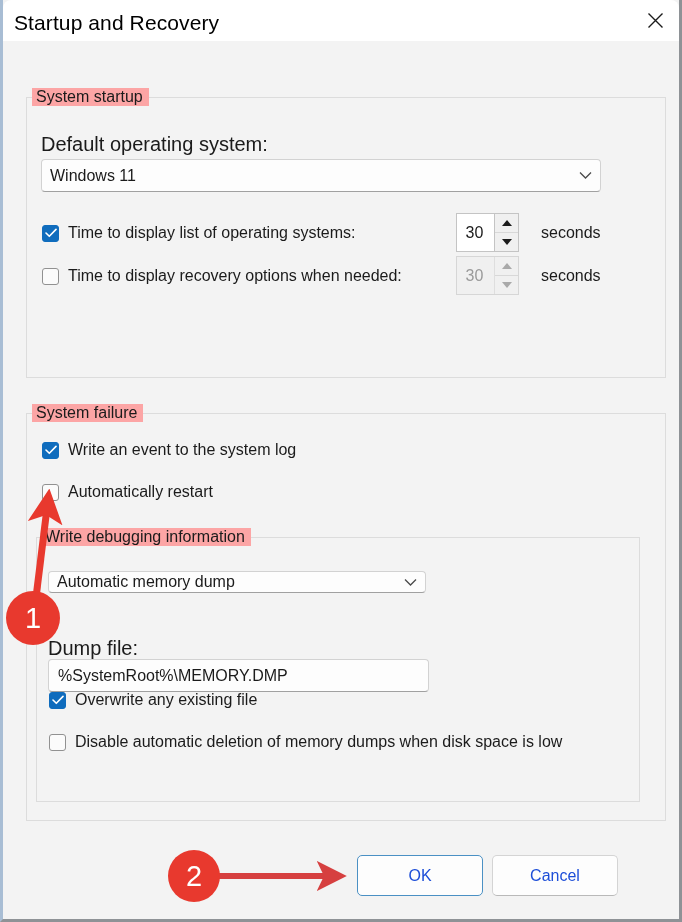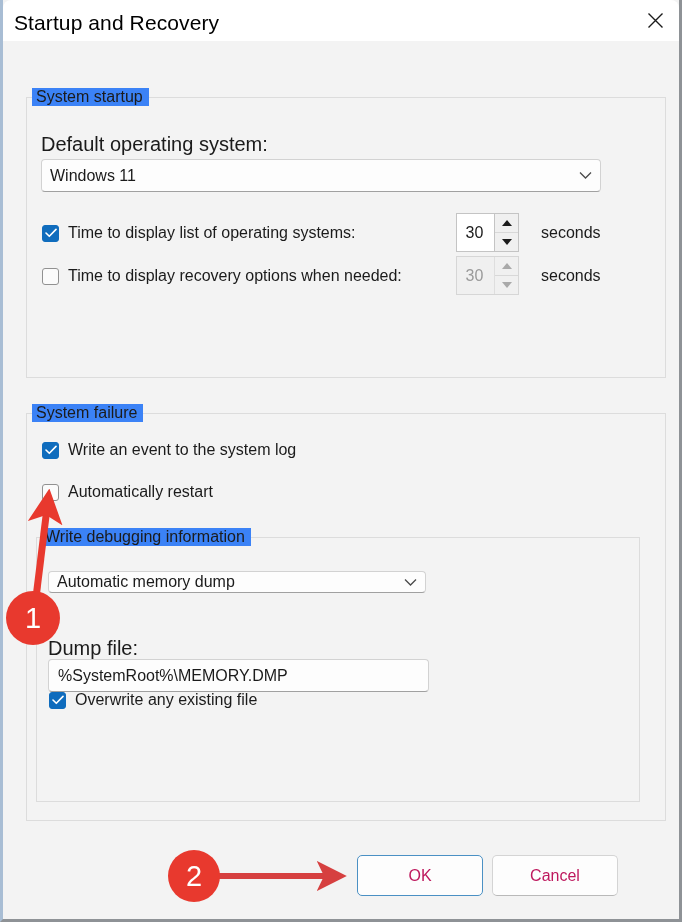--- a/index.html
+++ b/index.html
@@ -69,21 +69,21 @@
 
   
   .groupbox {
     position: absolute;
     box-sizing: border-box;
     border: 1px solid #dcdcdc;
     background: transparent;
   }
   .group-label {
     position: absolute;
-    background: #3b82f6;
+    background: #fca5a5;
     font-size: 16px;
     color: #1b1b1b;
     padding: 0 6px 0 4px;
     white-space: nowrap;
     line-height: 18px;
   }
 
   
   .field-label {
     position: absolute;
@@ -232,21 +232,21 @@
     box-sizing: border-box;
     height: 41px;
     border-radius: 5px;
     background: #fdfdfd;
     border: 1px solid #d4d4d4;
     border-bottom-color: #b9b9b9;
     display: flex;
     align-items: center;
     justify-content: center;
     font-size: 16px;
-    color: #be185d;
+    color: #1d4ed8;
     cursor: default;
   }
   .btn.focused {
     border: 1.5px solid #4a90c4;
   }
 
   
   .anno-circle {
     position: absolute;
     border-radius: 50%;
@@ -377,20 +377,26 @@
 
     <div class="cbrow" style="left:46px; top:650px;">
       <span class="cbox checked">
         <svg width="12" height="10" viewBox="0 0 12 10">
           <path d="M1 5 L4.3 8.3 L11 1.4" stroke="#ffffff" stroke-width="1.6" fill="none" stroke-linecap="round" stroke-linejoin="round"></path>
         </svg>
       </span>
       <span class="cblabel">Overwrite any existing file</span>
     </div>
 
+    <div class="cbrow" style="left:46px; top:692px;">
+      <span class="cbox">
+        
+      </span>
+      <span class="cblabel">Disable automatic deletion of memory dumps when disk space is low</span>
+    </div>
 
     <div class="btn focused" style="left:354px; top:814px; width:126px;">OK</div>
     <div class="btn" style="left:489px; top:814px; width:126px;">Cancel</div>
 
   </div>
 </div>
 
 <svg id="anno-svg">
   <defs>
     <marker id="arrowhead1" markerWidth="5" markerHeight="5" refX="2.2" refY="2.5" orient="auto" markerUnits="strokeWidth">

